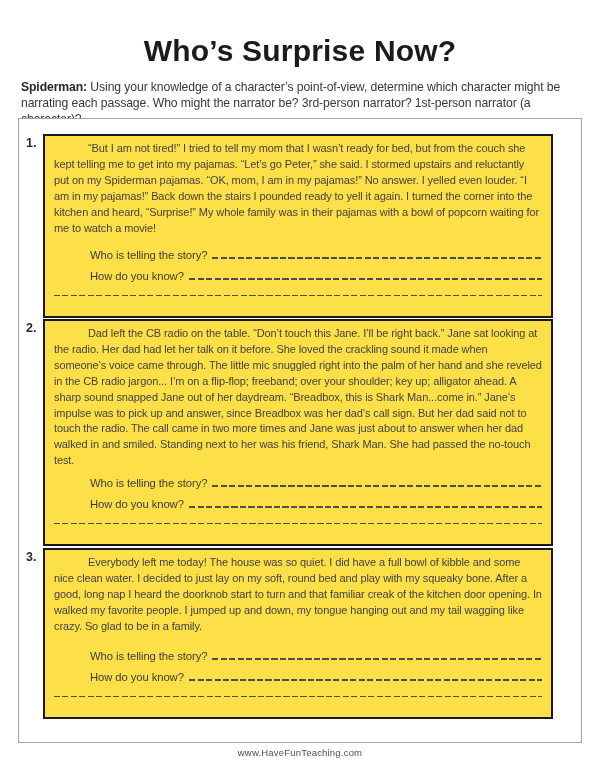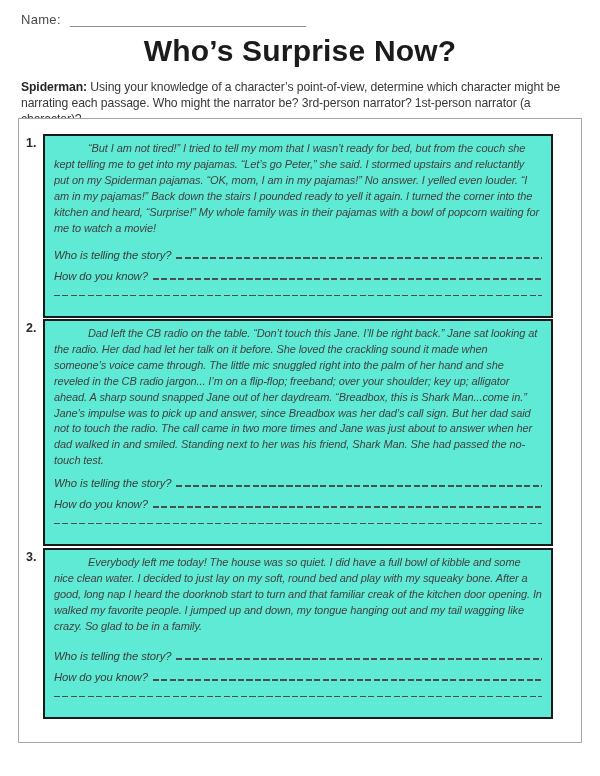--- a/index.html
+++ b/index.html
@@ -75,26 +75,25 @@
     left: 7px; top: 2px;
     font-size: 12.5px;
     font-weight: bold;
     color: #2a2a2a;
   }
 
   .pbox {
     position: absolute;
     left: 24px; right: 28px; top: 0; bottom: 0;
     border: 2.5px solid #1a1a1a;
-    background: #5eead4;
+    background: #fde047;
     display: flex;
     flex-direction: column;
     padding: 5px 9px 20px 9px;
     overflow: hidden;
-    font-style: italic;
   }
 
   .passage {
     font-size: 11px;
     line-height: 15.9px;
     letter-spacing: -0.1px;
     color: #424242;
     text-indent: 34px;
     flex: 0 1 auto;
     min-height: 0;
@@ -104,20 +103,21 @@
   .q-area { margin-top: auto; flex: none; }
 
   .q-row {
     display: flex;
     align-items: flex-end;
     height: 21px;
     font-size: 11.3px;
     color: #3c3c3c;
     letter-spacing: -0.1px;
     white-space: nowrap;
+    margin-left: 36px;
   }
   .q-label { flex: none; padding-right: 5px; }
 
   .uline {
     flex: 1 1 auto;
     height: 1.4px;
     margin-bottom: 2px;
     background-image: repeating-linear-gradient(90deg, #4d4d4d 0px, #4d4d4d 6px, transparent 6px, transparent 8.5px);
   }
   .uline-full {
@@ -135,24 +135,20 @@
     font-size: 9.5px;
     letter-spacing: 0.2px;
     color: #4f4f4f;
   }
 </style>
 </head>
 <body>
 
 <div class="sheet">
 
-  <div class="name-row">
-    <span>Name:</span>
-    <span class="name-line"></span>
-  </div>
 
   <div class="page-title">Who’s Surprise Now?</div>
 
   <div class="directions">
     <b>Spiderman:</b><span> Using your knowledge of a character’s point-of-view, determine which character might be narrating each passage. Who might the narrator be? 3rd-person narrator? 1st-person narrator (a character)?</span>
   </div>
 
   <div class="frame">
 
     <div class="section sec-1">
@@ -204,14 +200,15 @@
             <span class="q-label">How do you know?</span>
             <span class="uline"></span>
           </div>
           <div class="uline-full"></div>
         </div>
       </div>
     </div>
 
   </div>
 
+  <div class="footer">www.HaveFunTeaching.com</div>
 
 </div>
 
 </body></html>

